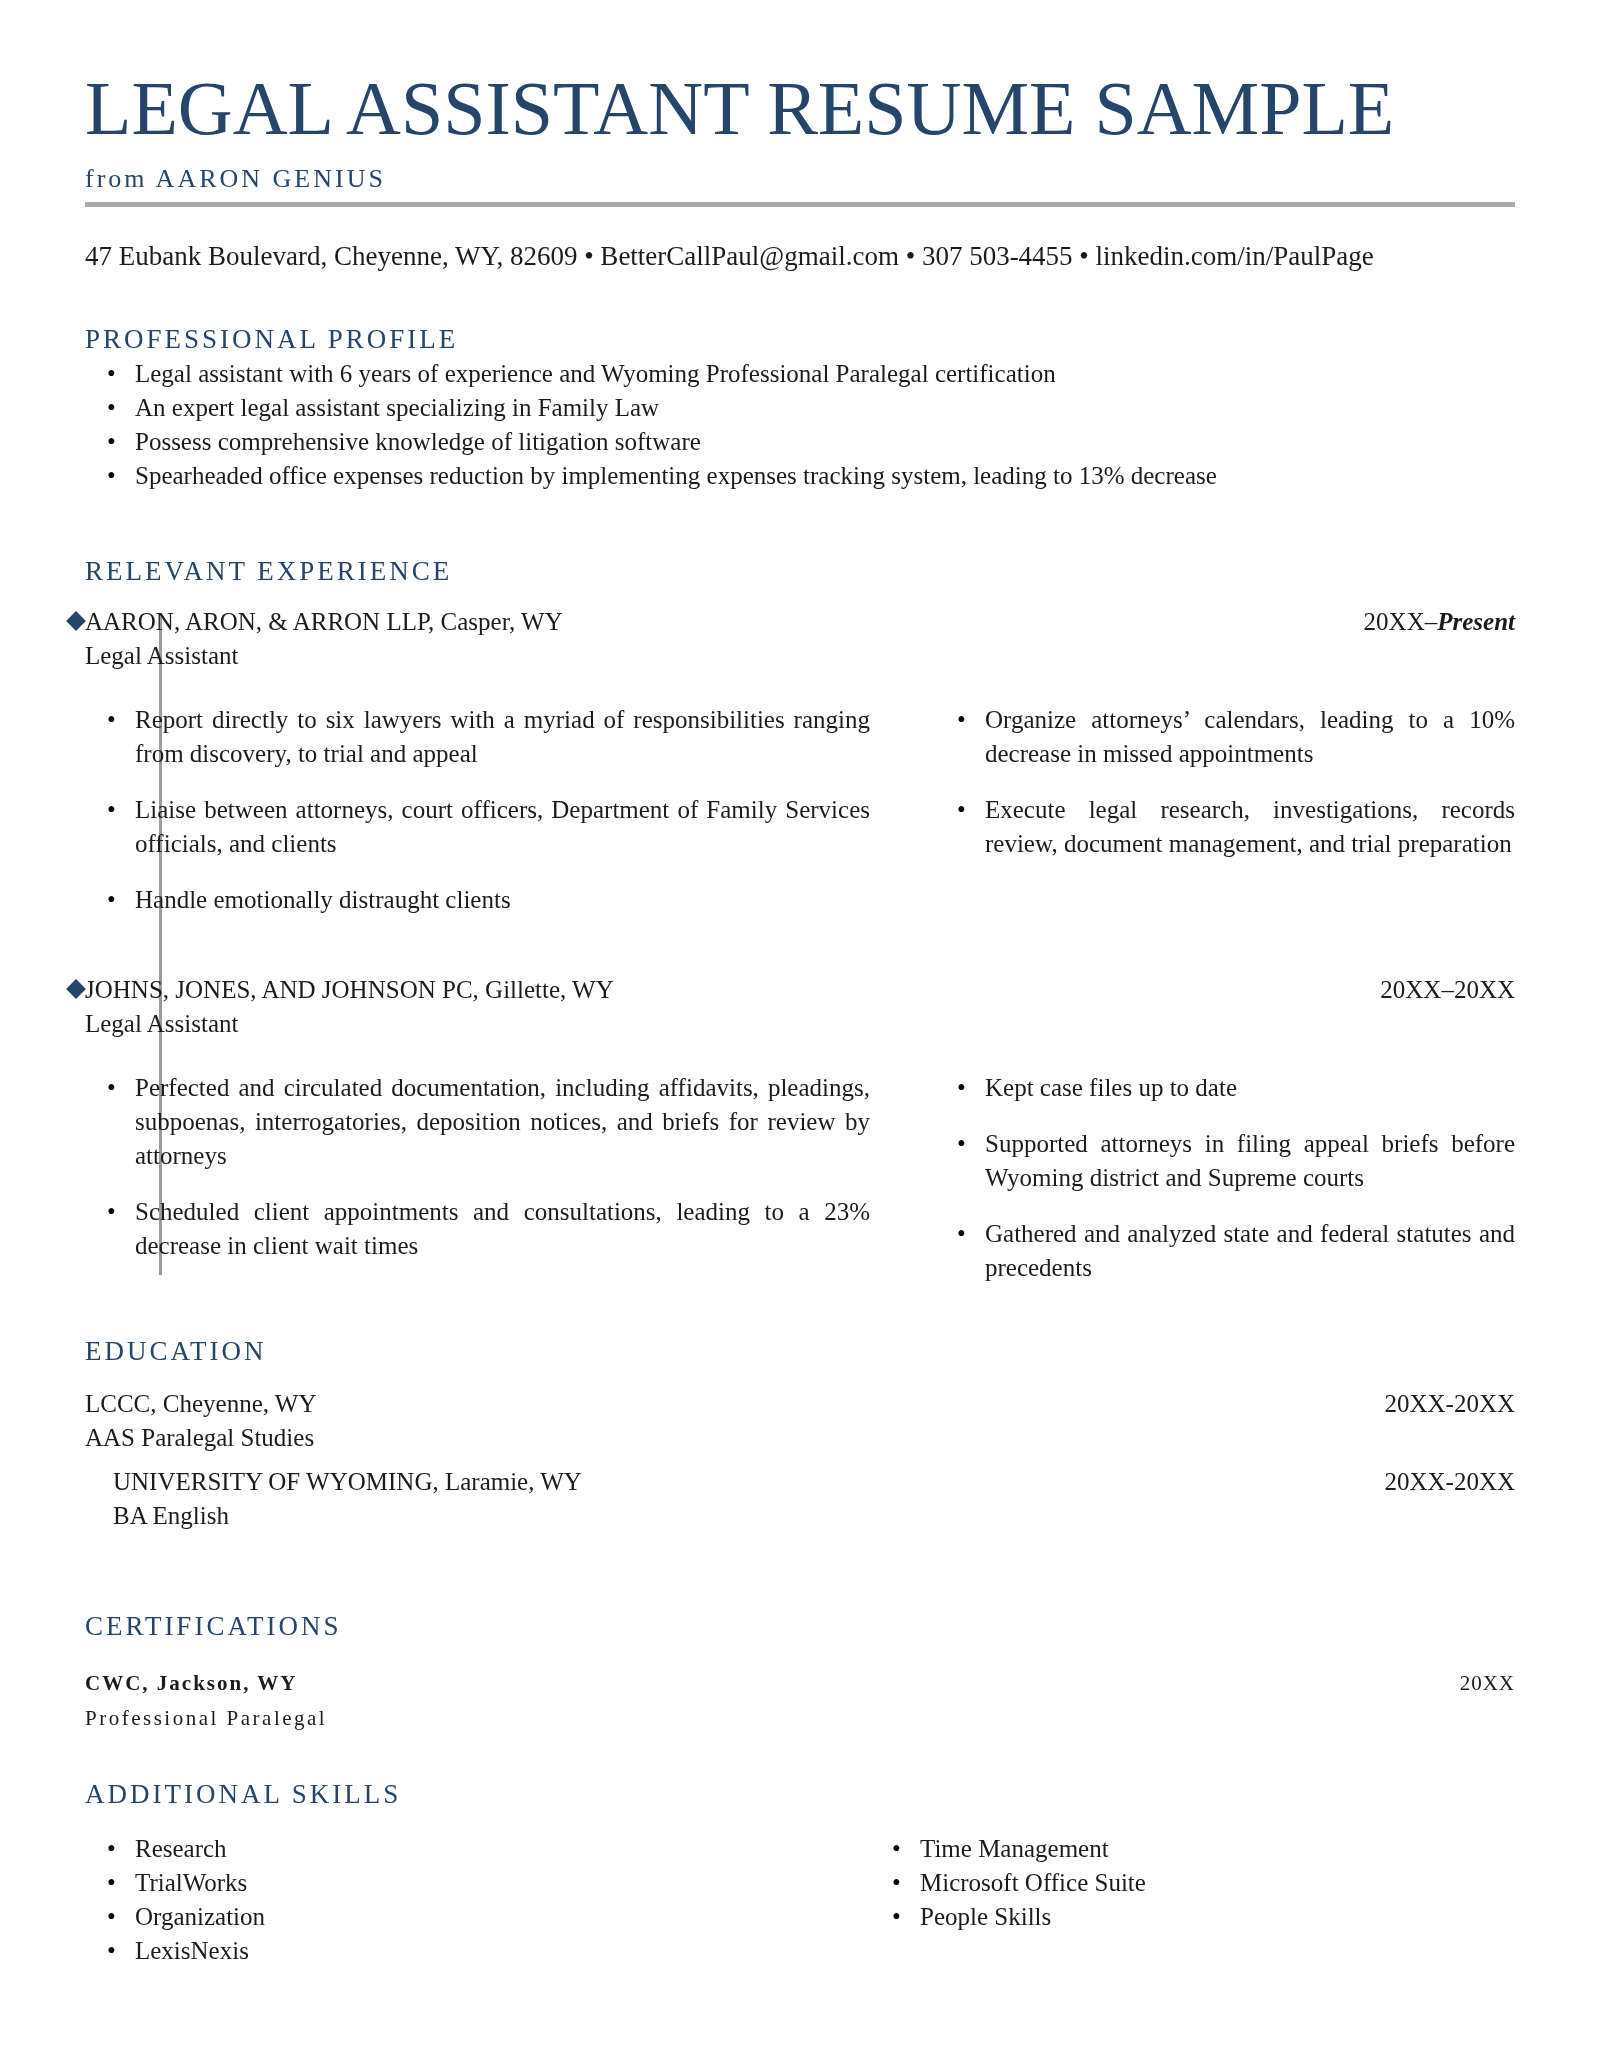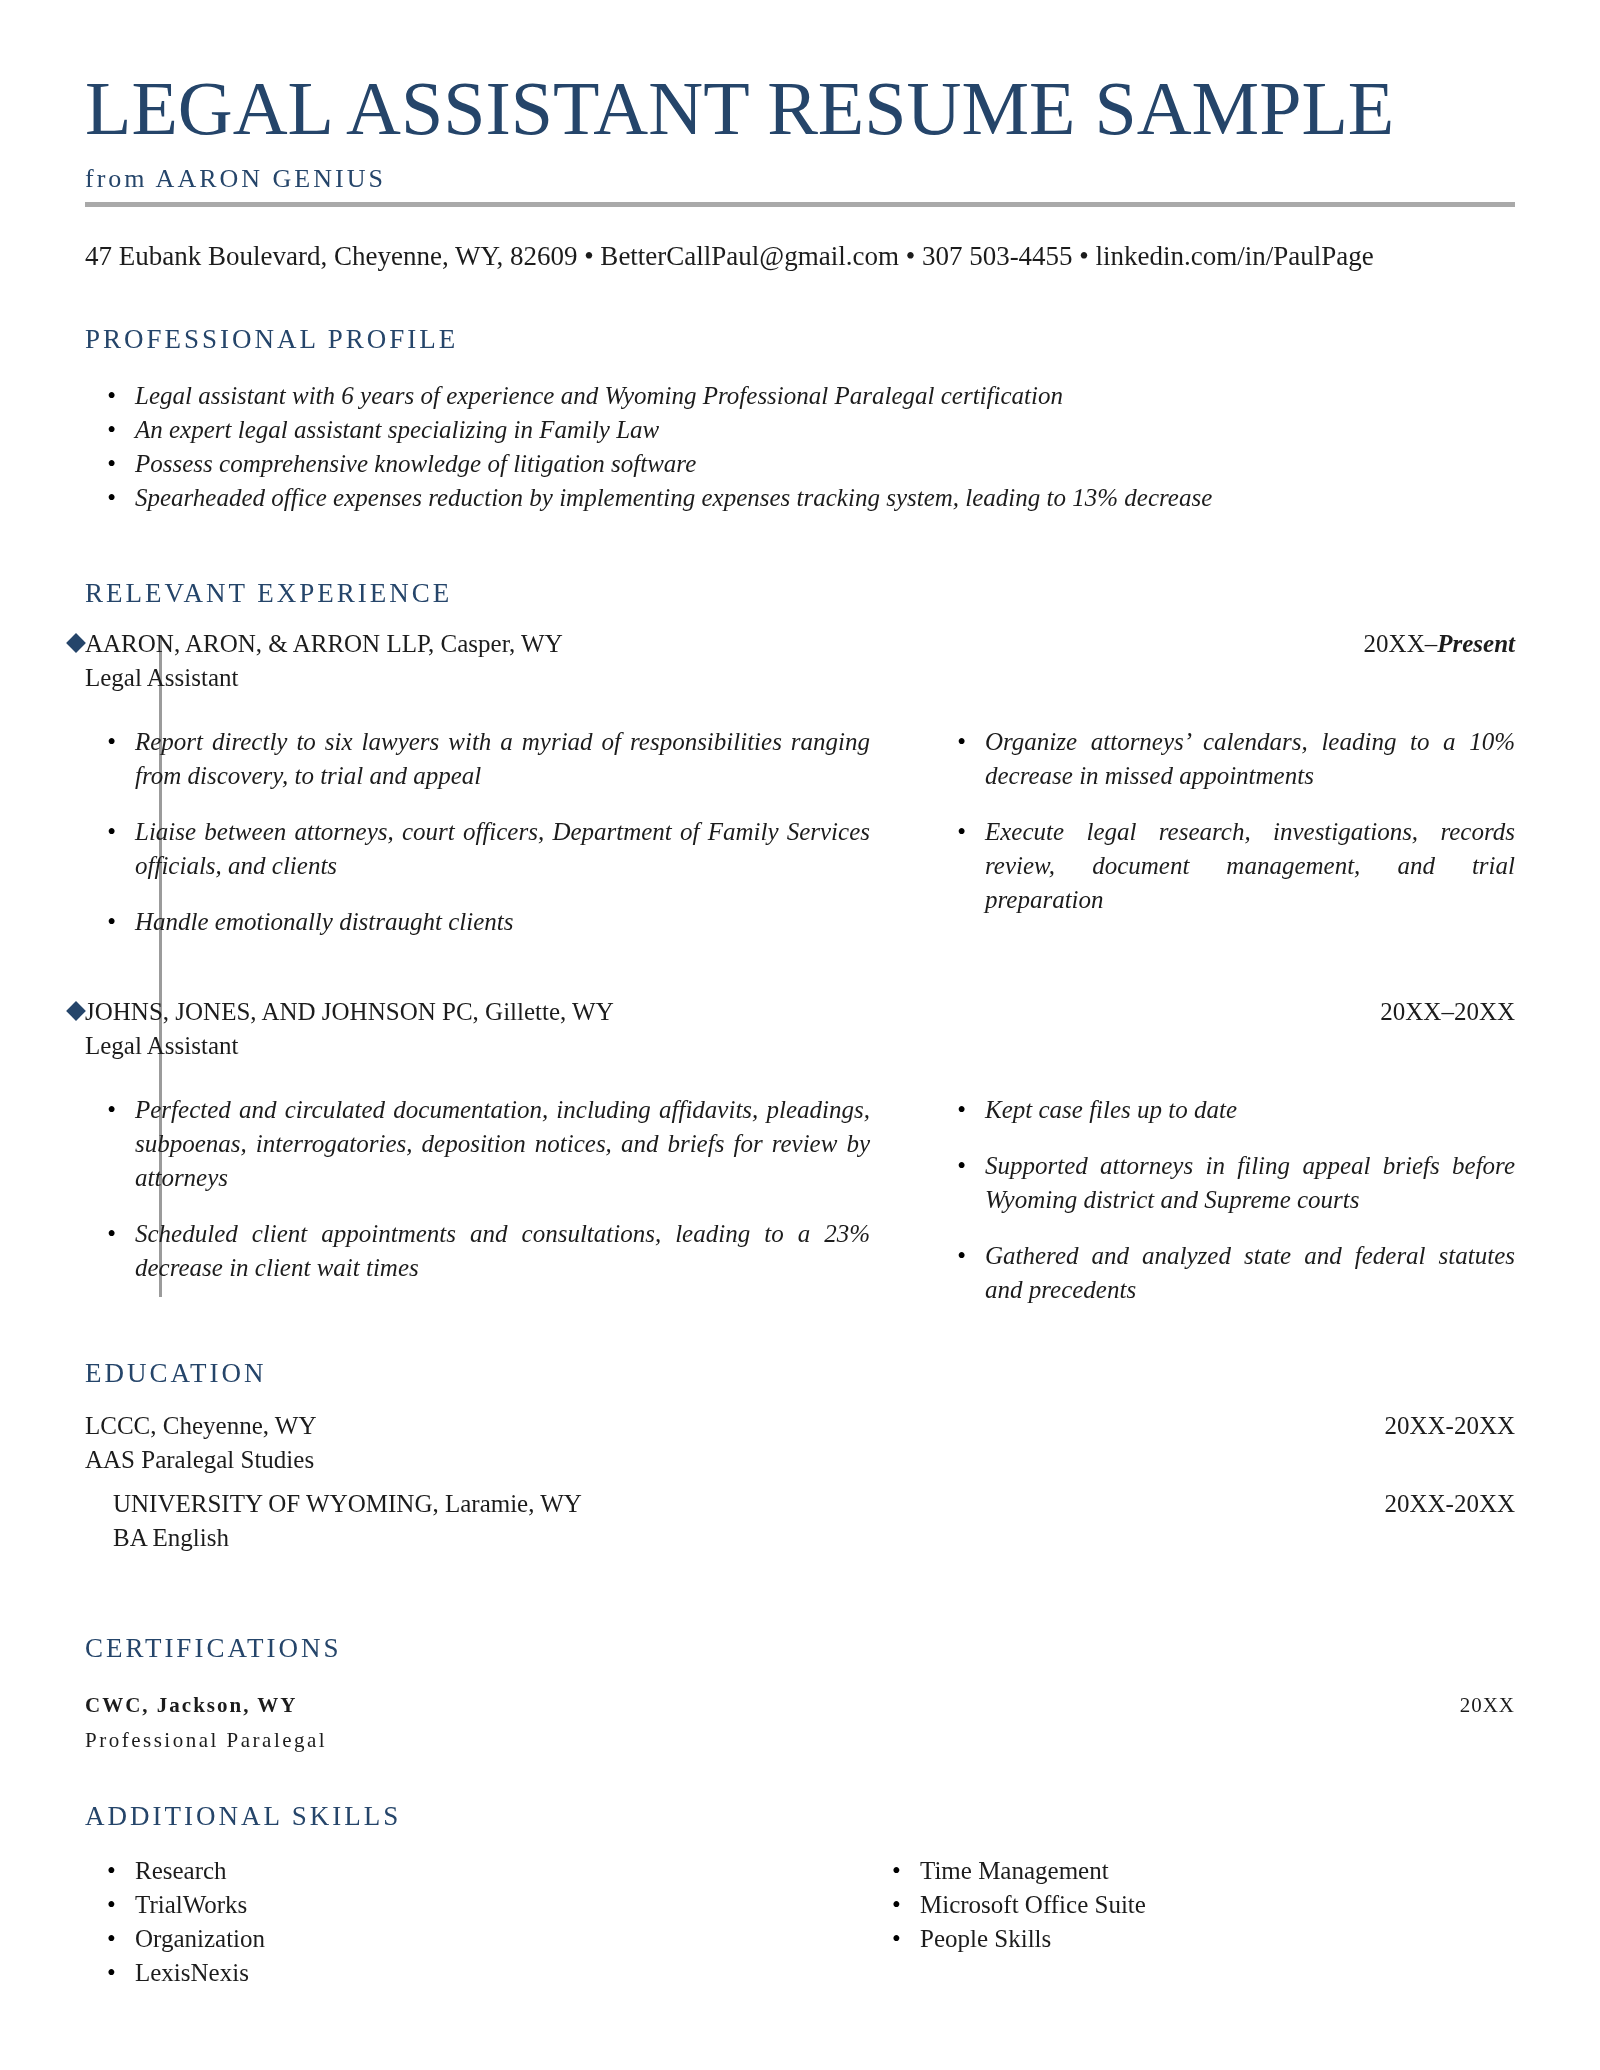--- a/index.html
+++ b/index.html
@@ -41,21 +41,21 @@
 
   
   ul.bullets{list-style:none;}
   ul.bullets li{
     position:relative;padding-left:50px;font-size:25px;line-height:34px;
   }
   ul.bullets li::before{
     content:"\2022";position:absolute;left:22px;top:0;
     font-size:25px;line-height:34px;color:#000;
   }
-  .profile-bullets{margin-top:22px;font-style:italic;}
+  .profile-bullets{}
 
   
   .sec-exp{position:relative;}
   .timeline-line{
     position:absolute;left:74px;top:62px;height:660px;width:3px;
     background:var(--timeline);
   }
   .job{margin-top:16px;position:relative;}
   .job.second{margin-top:56px;}
   .job::before{
@@ -63,21 +63,21 @@
     background:var(--accent);transform:rotate(45deg);
   }
   .job-head-row{display:flex;justify-content:space-between;align-items:baseline;}
   .company{font-size:25px;line-height:34px;}
   .dates{font-size:25px;line-height:34px;}
   .dates em{font-style:italic;font-weight:bold;}
   .role{font-size:25px;line-height:34px;}
   .job-cols{display:flex;gap:65px;margin-top:30px;}
   .col-left{width:785px;flex:0 0 785px;}
   .col-right{flex:1;}
-  .job-cols li{text-align:justify;margin-bottom:22px;font-style:italic;}
+  .job-cols li{text-align:justify;margin-bottom:22px;}
   .job-cols li:last-child{margin-bottom:0;}
 
   
   .edu-row{display:flex;justify-content:space-between;font-size:25px;line-height:34px;}
   .edu-row.first{margin-top:18px;}
   .edu-row.second{margin-top:10px;margin-left:28px;}
   .edu-dates{white-space:nowrap;}
 
   
   .cert-row{display:flex;justify-content:space-between;font-size:21px;line-height:35px;margin-top:22px;}

